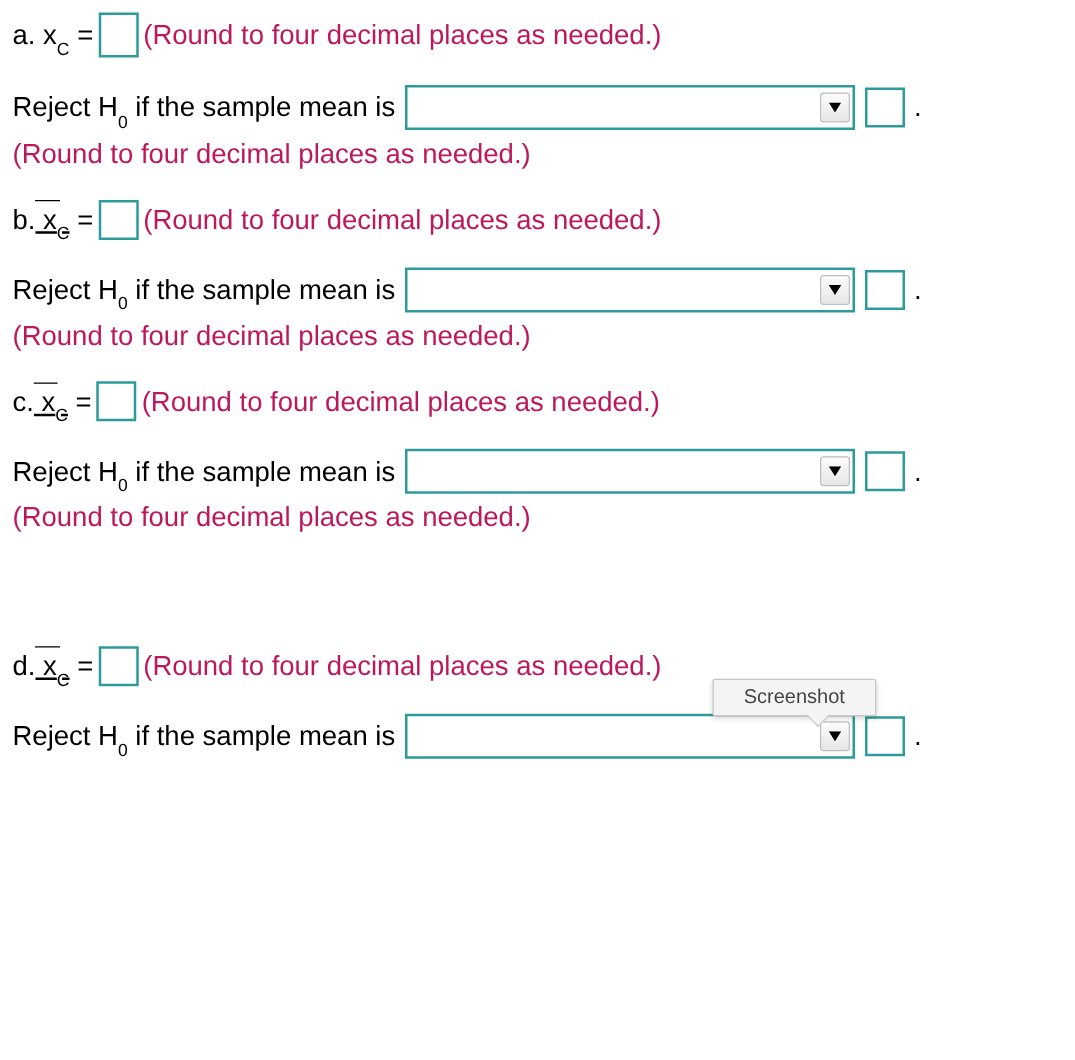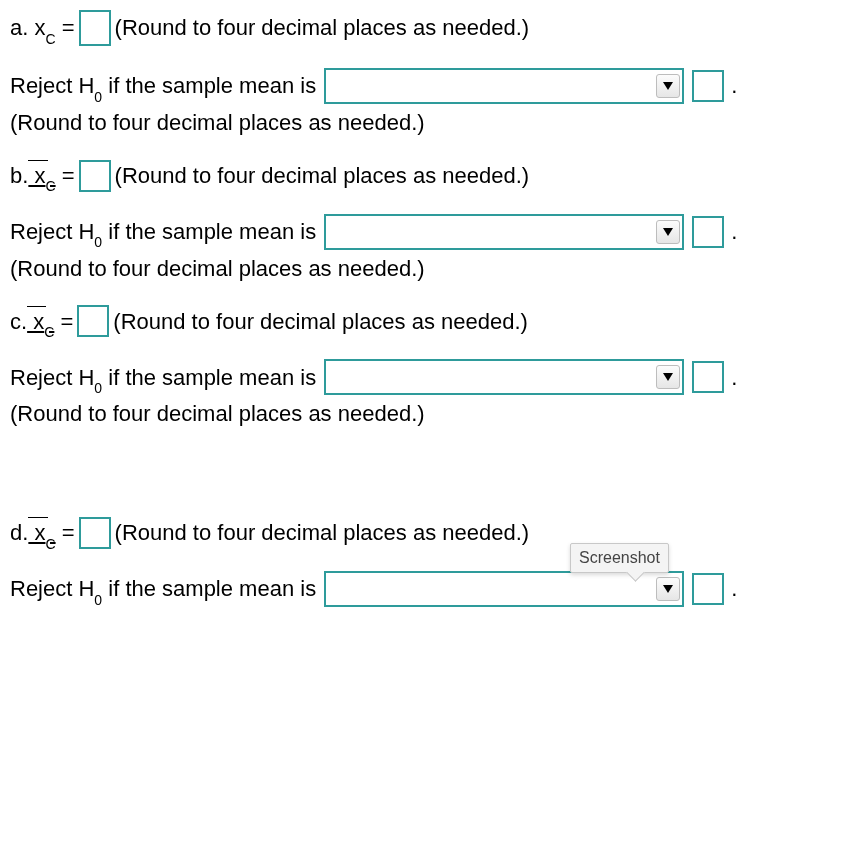--- a/index.html
+++ b/index.html
@@ -13,21 +13,21 @@
     width: 860px;
     line-height: 1.35;
   }
   .row {
     display: flex;
     align-items: center;
     flex-wrap: wrap;
     margin: 6px 0;
   }
   .black { color: #000000; }
-  .blue { color: #000000; }
+  .blue { color: #be185d; }
   .xbar { position: relative; display: inline-block; text-decoration: underline; }
   .xbar .bar {
     position: absolute;
     top: -1px;
     left: 0;
     right: 8px;
     height: 1px;
     border-top: 1.5px solid currentColor;
   }
   .sub { font-size: 14px; vertical-align: sub; line-height: 0; position: relative; top: 3px; }
@@ -74,21 +74,21 @@
   .block-spacer { height: 10px; }
   .big-gap { height: 60px; }
 
   .tooltip {
     position: absolute;
     background: #f4f4f4;
     color: #444;
     font-size: 16px;
     border: 1px solid #c8c8c8;
     border-radius: 2px;
-    padding: 3px 8px;
+    padding: 3px 24px;
     box-shadow: 0 2px 4px rgba(0,0,0,0.15);
     z-index: 10;
   }
   .tooltip::after {
     content: "";
     position: absolute;
     bottom: -7px;
     left: 60%;
     width: 12px;
     height: 12px;

